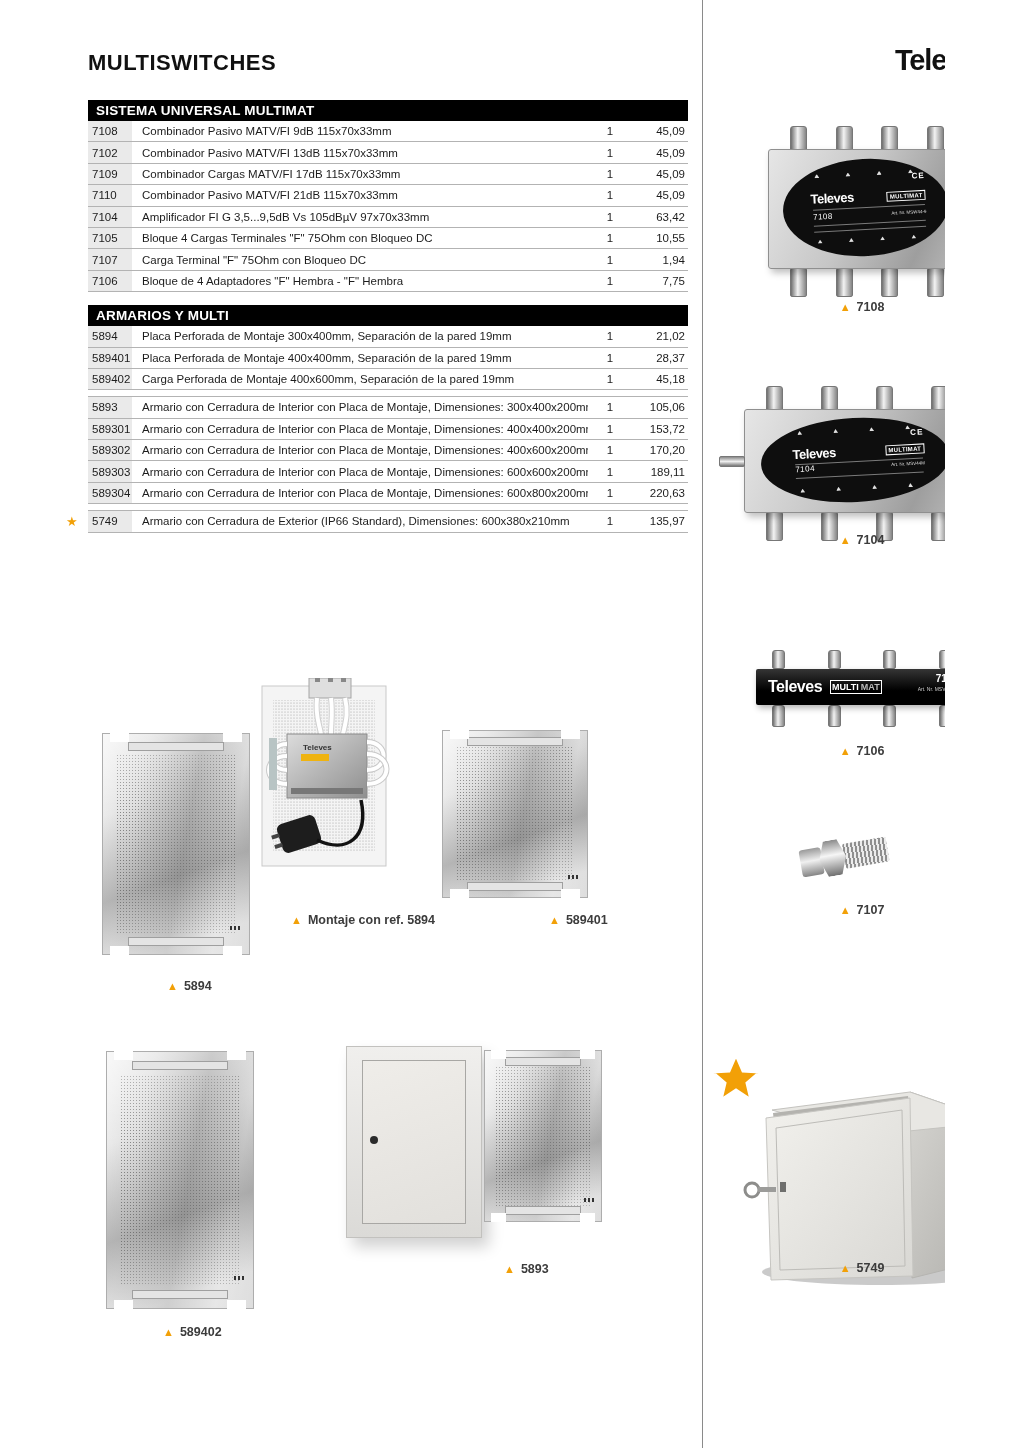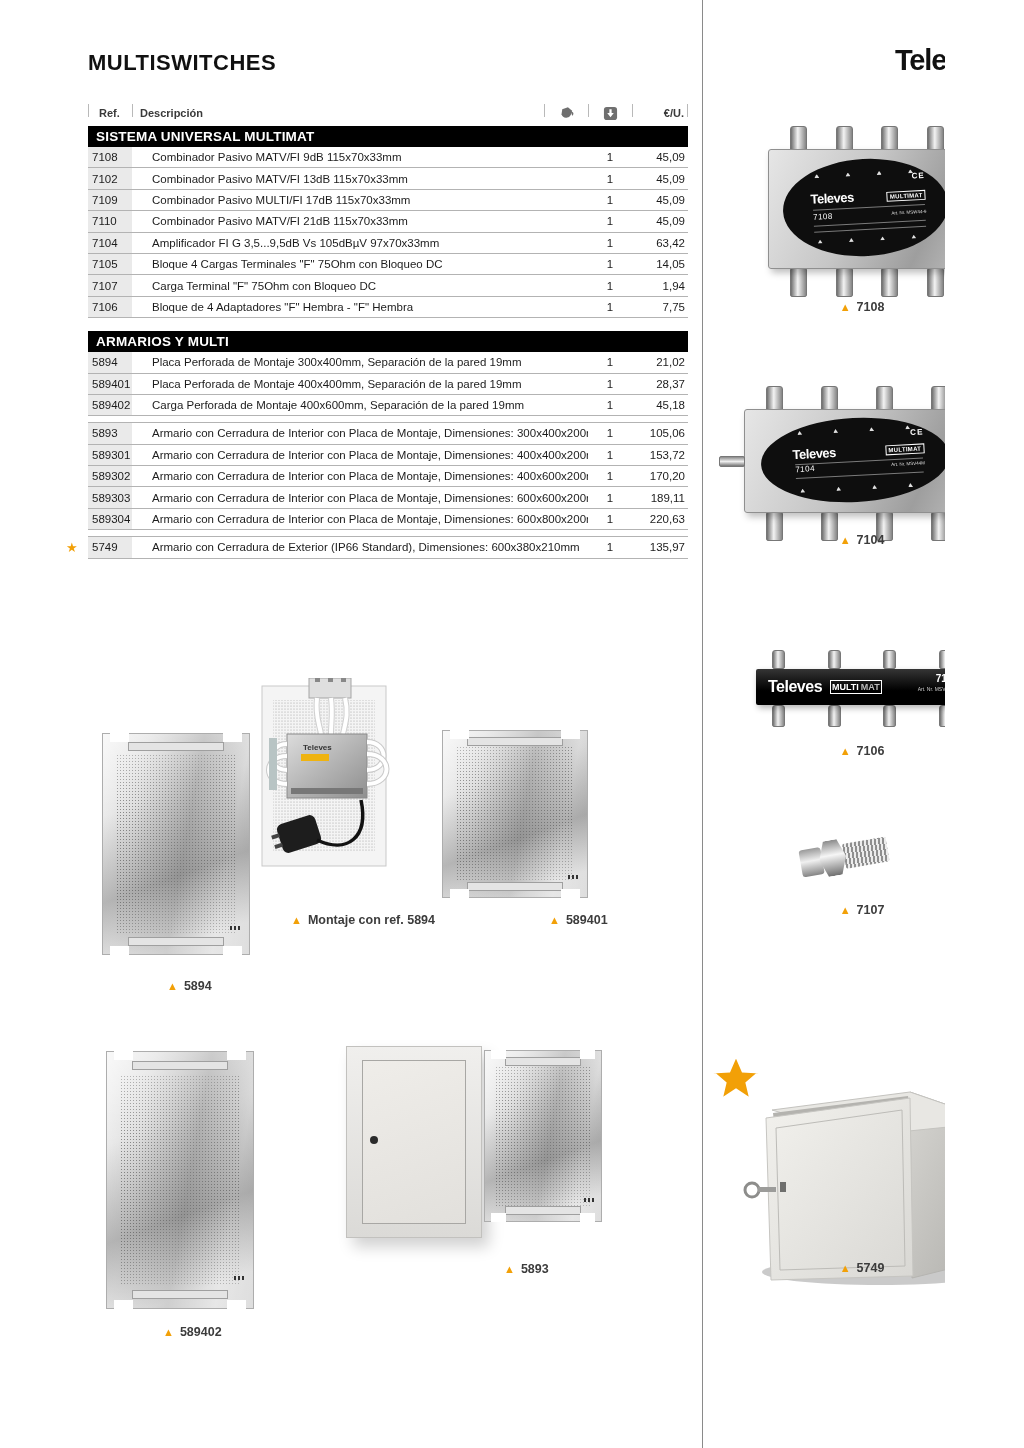--- a/index.html
+++ b/index.html
@@ -22,21 +22,21 @@
   .th-iconb{width:44px;display:flex;justify-content:center;}
   .th-price{width:56px;text-align:right;padding-right:4px;box-sizing:border-box;}
   .section-band{height:21px;background:#000;color:#fff;font-weight:bold;font-size:13.5px;
                 display:flex;align-items:center;padding-left:8px;letter-spacing:.2px;}
   .section-band:not(:first-child){margin-top:13px;}
   .row-group.gapped{margin-top:6px;border-top:1px solid #b3b3b3;}
   .trow{position:relative;display:flex;align-items:center;height:21.4px;border-bottom:1px solid #b3b3b3;
         font-size:11.5px;box-sizing:border-box;}
   .cell-ref{width:44px;align-self:stretch;display:flex;align-items:center;padding-left:4px;
             background:#eaeaea;box-sizing:border-box;}
-  .cell-desc{flex:1;padding-left:20px;white-space:nowrap;overflow:hidden;}
+  .cell-desc{flex:1;padding-left:10px;white-space:nowrap;overflow:hidden;}
   .cell-qty{width:44px;text-align:center;}
   .cell-price{width:56px;text-align:right;padding-right:3px;box-sizing:border-box;}
   .row-star{position:absolute;left:-22px;top:3px;font-size:13px;color:var(--accent);}
 
   
   .caption{position:absolute;display:flex;align-items:center;gap:6px;font-size:12.5px;color:#3c3c3c;font-weight:600;}
   .caption .tri{color:var(--accent);font-size:11px;line-height:1;}
   .caption.centered{transform:translateX(-50%);}
 
   
@@ -108,64 +108,41 @@
 </head>
 <body>
 
 <div class="page">
 
   <div class="vert-divider"></div>
   <div class="title">MULTISWITCHES</div>
   <div class="brand">Televes</div>
 
   <div class="catalog-table">
-    <div class="thead">
-      <i class="tick" style="left:0"></i>
-      <i class="tick" style="left:44px"></i>
-      <i class="tick" style="left:456px"></i>
-      <i class="tick" style="left:500px"></i>
-      <i class="tick" style="left:544px"></i>
-      <i class="tick" style="left:599px"></i>
-      <span class="th-ref">Ref.</span>
-      <span class="th-desc">Descripción</span>
-      <span class="th-icona">
-        <svg width="17" height="15" viewBox="0 0 24 20" fill="#6f6f6f">
-          <path d="M6 4 L14 1 L20 6 L18 12 A7 7 0 0 1 5 11 Z"></path>
-          <path d="M18 7 C22 7 23 11 20 13 L19 10 Z"></path>
-        </svg>
-      </span>
-      <span class="th-iconb">
-        <svg width="15" height="15" viewBox="0 0 16 16">
-          <rect x="1" y="1" width="14" height="14" rx="3" fill="#6f6f6f"></rect>
-          <polygon points="8,12 4.5,7.5 6.8,7.5 6.8,3.5 9.2,3.5 9.2,7.5 11.5,7.5" fill="#ffffff"></polygon>
-        </svg>
-      </span>
-      <span class="th-price">€/U.</span>
-    </div>
     <div id="table-body">
         <div class="section-band">SISTEMA UNIVERSAL MULTIMAT</div>
         <div class="row-group">
           <div class="trow">
 
       <span class="cell-ref">7108</span>
       <span class="cell-desc">Combinador Pasivo MATV/FI 9dB 115x70x33mm</span>
       <span class="cell-qty">1</span>
       <span class="cell-price">45,09</span>
     </div>
           <div class="trow">
 
       <span class="cell-ref">7102</span>
       <span class="cell-desc">Combinador Pasivo MATV/FI 13dB 115x70x33mm</span>
       <span class="cell-qty">1</span>
       <span class="cell-price">45,09</span>
     </div>
           <div class="trow">
 
       <span class="cell-ref">7109</span>
-      <span class="cell-desc">Combinador Pasivo MULTI/FI 17dB 115x70x33mm</span>
+      <span class="cell-desc">Combinador Cargas MATV/FI 17dB 115x70x33mm</span>
       <span class="cell-qty">1</span>
       <span class="cell-price">45,09</span>
     </div>
           <div class="trow">
 
       <span class="cell-ref">7110</span>
       <span class="cell-desc">Combinador Pasivo MATV/FI 21dB 115x70x33mm</span>
       <span class="cell-qty">1</span>
       <span class="cell-price">45,09</span>
     </div>
@@ -174,21 +151,21 @@
       <span class="cell-ref">7104</span>
       <span class="cell-desc">Amplificador FI G 3,5...9,5dB Vs 105dBµV 97x70x33mm</span>
       <span class="cell-qty">1</span>
       <span class="cell-price">63,42</span>
     </div>
           <div class="trow">
 
       <span class="cell-ref">7105</span>
       <span class="cell-desc">Bloque 4 Cargas Terminales "F" 75Ohm con Bloqueo DC</span>
       <span class="cell-qty">1</span>
-      <span class="cell-price">14,05</span>
+      <span class="cell-price">10,55</span>
     </div>
           <div class="trow">
 
       <span class="cell-ref">7107</span>
       <span class="cell-desc">Carga Terminal "F" 75Ohm con Bloqueo DC</span>
       <span class="cell-qty">1</span>
       <span class="cell-price">1,94</span>
     </div>
           <div class="trow">
 

